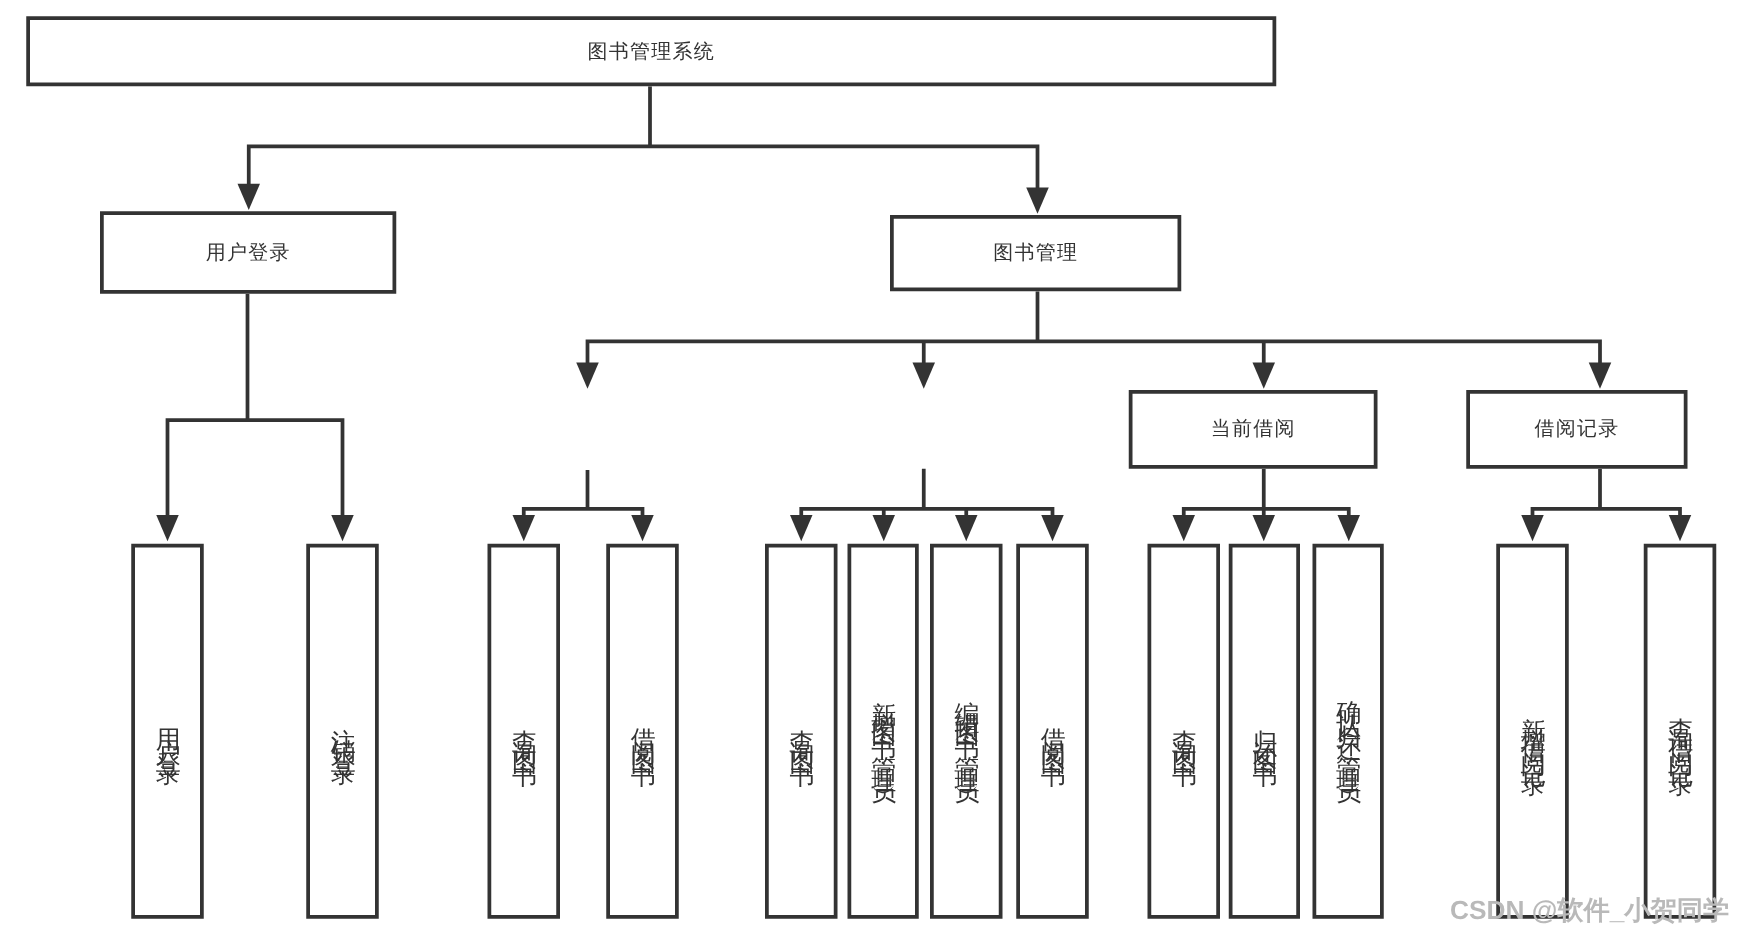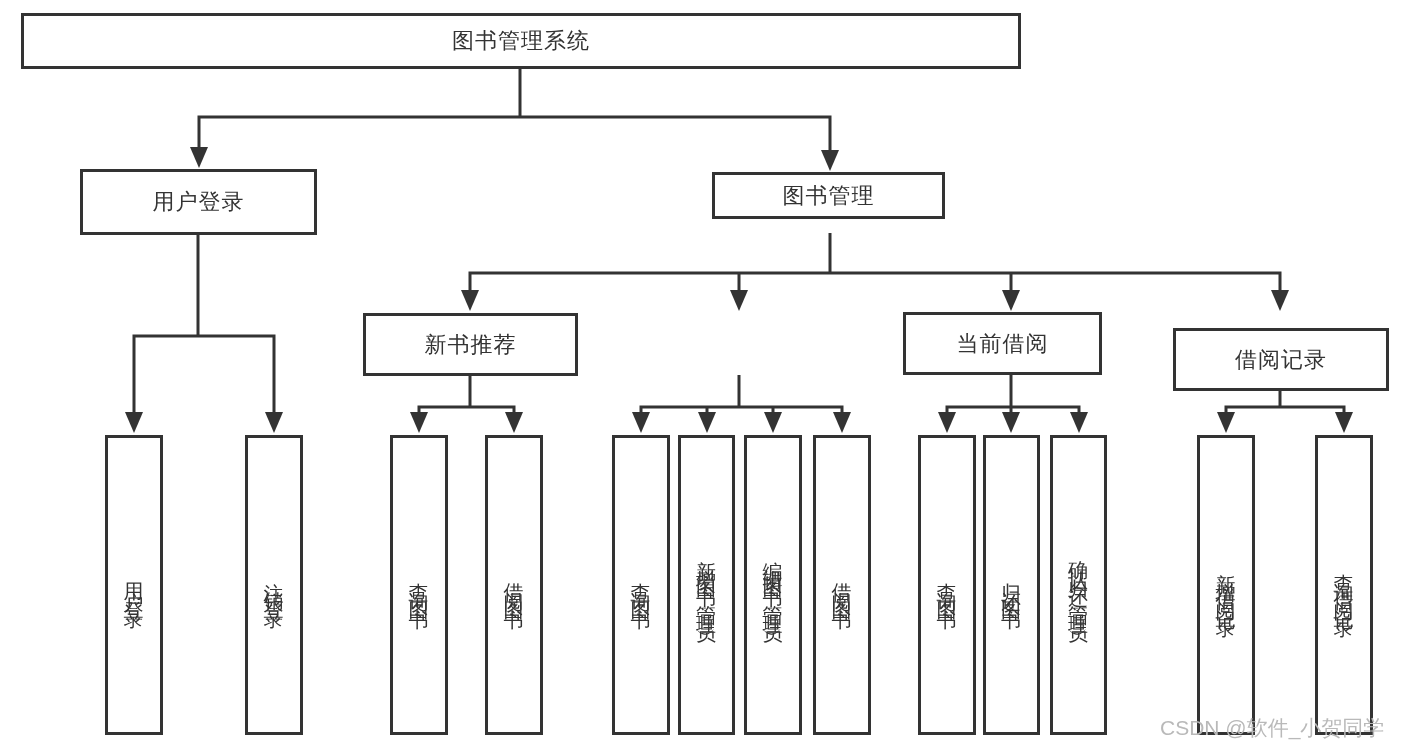--- a/index.html
+++ b/index.html
@@ -41,21 +41,21 @@
   .node{
     position:absolute;
     background:var(--box-fill,#fff);
     border:3px solid var(--box-border,#333);
     display:flex;
     align-items:center;
     justify-content:center;
     color:var(--text,#333);
   }
   .node-h{
-    font-size:22px;
+    font-size:16px;
     letter-spacing:1px;
     justify-content:center;
   }
   .node-v{
     font-size:20px;
   }
   .node-v .vtext{
     writing-mode:vertical-rl;
     line-height:1;
     letter-spacing:9px;
@@ -63,20 +63,21 @@
   }
   .watermark{
     position:absolute;
     left:1160px;
     top:714px;
     width:245px;
     font-size:21px;
     color:var(--watermark,#b9b9b9);
     white-space:nowrap;
     z-index:5;
+    font-weight:bold;
   }
 </style>
 </head>
 <body>
 
 <div class="stage">
 
   <svg class="connectors" viewBox="0 0 1405 747" xmlns="http://www.w3.org/2000/svg">
     <g>
       <path d="M520 69 V117"></path>
@@ -130,31 +131,28 @@
     </g>
   </svg>
 
   <div class="node node-h" style="left:21px;top:13px;width:1000px;height:56px">
     <span>图书管理系统</span>
   </div>
 
   <div class="node node-h" style="left:80px;top:169px;width:237px;height:66px">
     <span>用户登录</span>
   </div>
-  <div class="node node-h" style="left:712px;top:172px;width:233px;height:47px">
+  <div class="node node-h" style="left:712px;top:172px;width:233px;height:61px">
     <span>图书管理</span>
   </div>
 
-  <div class="node node-h" style="left:363px;top:313px;width:215px;height:63px">
-    <span>新书推荐</span>
-  </div>
   <div class="node node-h" style="left:903px;top:312px;width:199px;height:63px">
     <span>当前借阅</span>
   </div>
-  <div class="node node-h" style="left:1173px;top:328px;width:216px;height:63px">
+  <div class="node node-h" style="left:1173px;top:312px;width:177px;height:63px">
     <span>借阅记录</span>
   </div>
 
   <div class="node node-v" style="left:105px;top:435px;width:58px;height:300px">
     <span class="vtext">用户登录</span>
   </div>
   <div class="node node-v" style="left:245px;top:435px;width:58px;height:300px">
     <span class="vtext">注销登录</span>
   </div>
 

